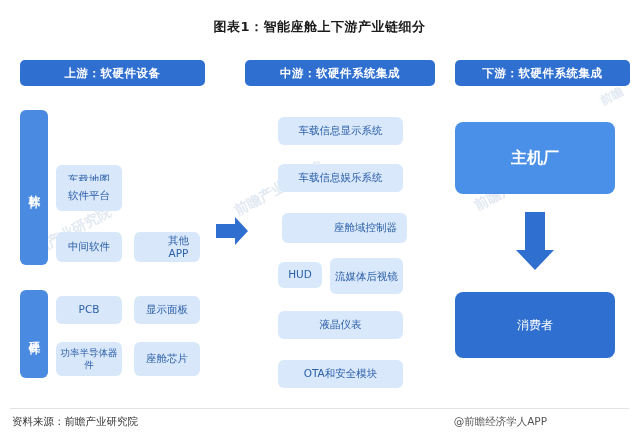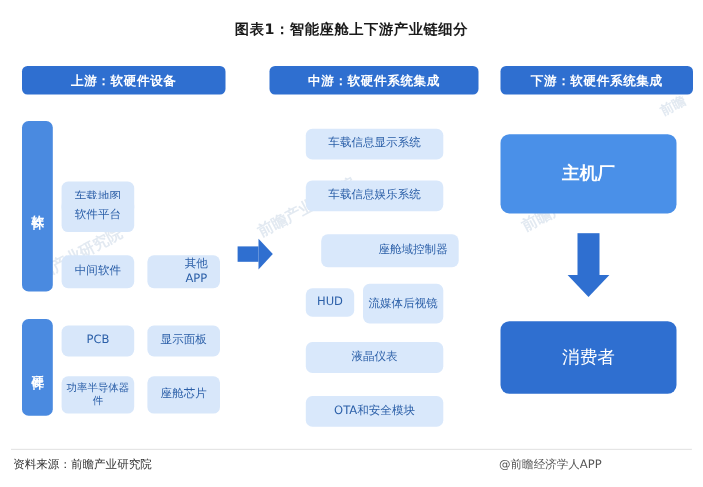--- a/index.html
+++ b/index.html
@@ -42,21 +42,21 @@
     color:#2b5fa8;font-size:10.5px;
     display:flex;align-items:center;justify-content:center;
     text-align:center;line-height:1.25;padding:0 2px;box-sizing:border-box;
   }
   .box.mid{background:#d9e8fb;color:#2b5fa8;}
   .box.big{
     background:#4a90e8;color:#ffffff;font-size:16px;font-weight:bold;
     border-radius:8px;
   }
   .box.big2{
-    background:#2f6fd0;color:#ffffff;font-size:16px;
+    background:#2f6fd0;color:#ffffff;font-size:12px;
     border-radius:8px;
   }
   .arr-body{position:absolute;background:#2f6fd0;}
   .arr-head{position:absolute;width:0;height:0;}
 
   
   .wm{
     position:absolute;color:#dfe7f0;font-size:13px;font-weight:bold;
     opacity:.9;pointer-events:none;white-space:nowrap;
   }
@@ -101,21 +101,21 @@
   <div class="box" style="left:56px;top:342px;width:66px;height:34px;font-size:9.5px;">功率半导体器件</div>
   <div class="box" style="left:134px;top:342px;width:66px;height:34px;">座舱芯片</div>
 
   <div>
     <div class="arr-body" style="left:216px;top:224px;width:19px;height:14px;"></div>
     <div class="arr-head" style="left:235px;top:217px;border-top:14px solid transparent;border-bottom:14px solid transparent;border-left:13px solid #2f6fd0;"></div>
   </div>
 
   <div class="box mid" style="left:278px;top:117px;width:125px;height:28px;">车载信息显示系统</div>
   <div class="box mid" style="left:278px;top:164px;width:125px;height:28px;">车载信息娱乐系统</div>
-  <div class="box mid" style="left:292px;top:213px;width:125px;height:30px;padding-left:44px;">座舱域控制器</div>
+  <div class="box mid" style="left:282px;top:213px;width:125px;height:30px;padding-left:44px;">座舱域控制器</div>
   <div class="box mid" style="left:278px;top:262px;width:44px;height:26px;">HUD</div>
   <div class="box mid" style="left:330px;top:258px;width:73px;height:36px;line-height:1.15;">流媒体后视镜</div>
   <div class="box mid" style="left:278px;top:311px;width:125px;height:28px;">液晶仪表</div>
   <div class="box mid" style="left:278px;top:360px;width:125px;height:28px;">OTA和安全模块</div>
 
   <div class="box big" style="left:455px;top:122px;width:160px;height:72px;">主机厂</div>
 
   <div>
     <div class="arr-body" style="left:525px;top:212px;width:20px;height:38px;"></div>
     <div class="arr-head" style="left:516px;top:250px;border-left:19px solid transparent;border-right:19px solid transparent;border-top:20px solid #2f6fd0;"></div>

